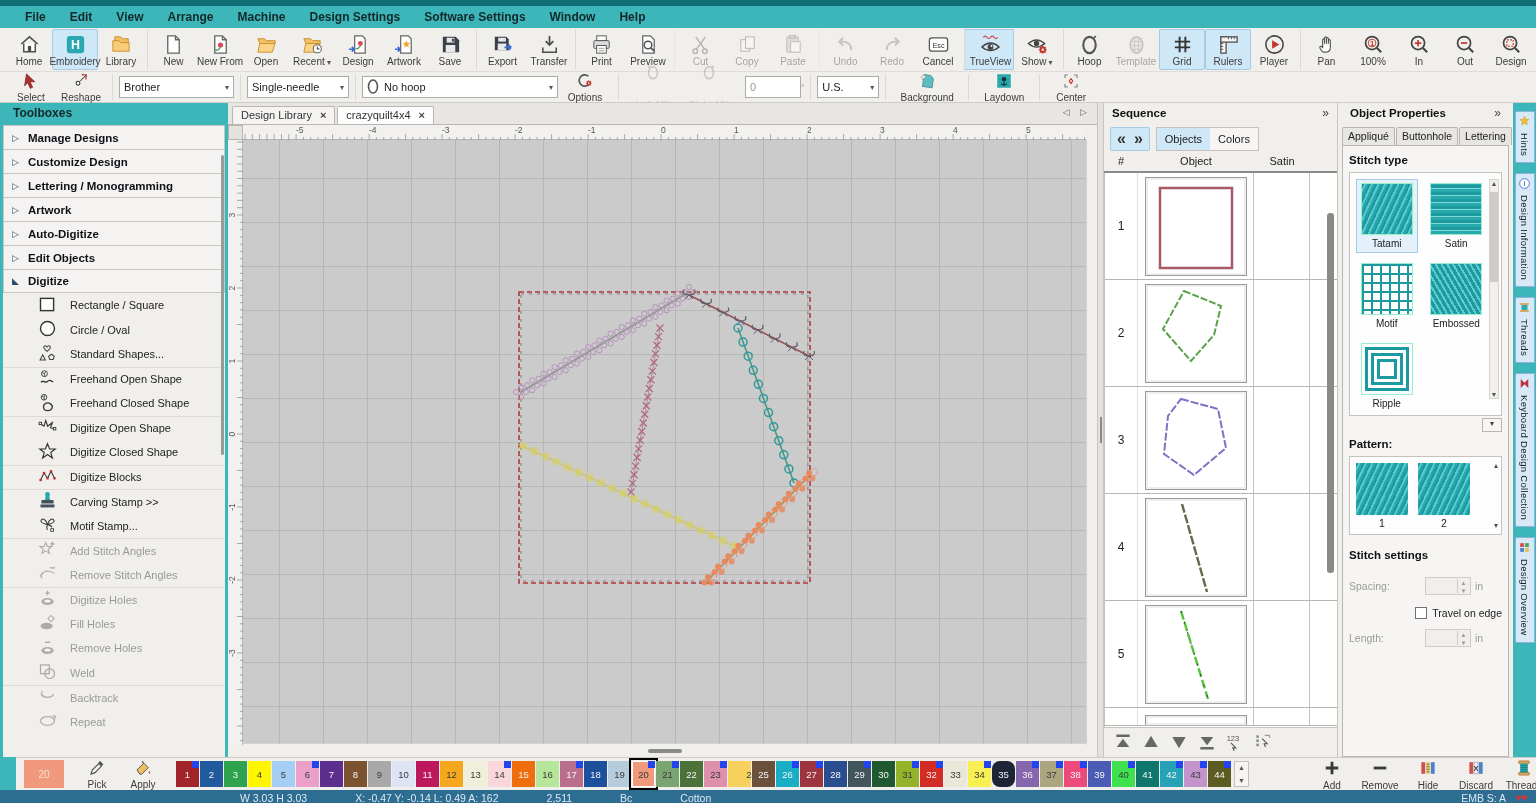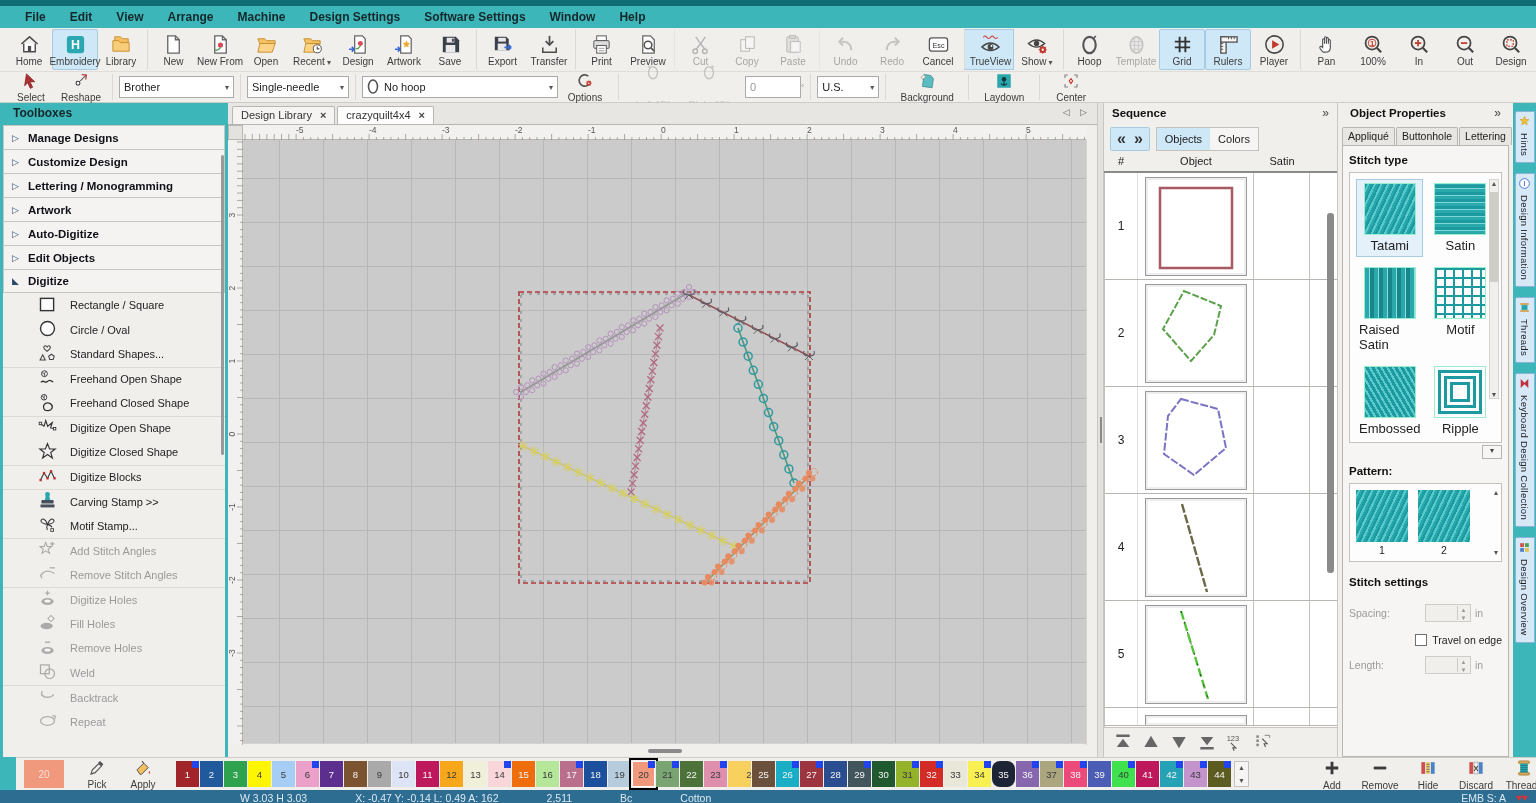--- a/index.html
+++ b/index.html
@@ -107,21 +107,21 @@
   #op-tabs { display:flex; align-items:flex-end; height:22px; font-size:10.5px; color:#222; }
   .op-tab { padding:2px 5px 3px; border:1px solid #b9b6b2; border-bottom:none; background:#e8e6e3; margin-right:1px; border-radius:2px 2px 0 0; white-space:nowrap; }
   .op-tab.active { background:#fdfdfd; }
   #op-body { flex:1; border:1px solid #b9b6b2; background:#f6f5f3; padding:6px 6px; display:flex; flex-direction:column; }
   .op-h { font-weight:bold; font-size:11.5px; color:#111; margin:2px 0 6px; }
   #stitchgrid-wrap { border:1px solid #c5c2be; background:#fdfdfd; position:relative; padding:6px 14px 2px 6px; }
   #stitchgrid { display:grid; grid-template-columns:1fr 1fr; row-gap:6px; column-gap:8px; }
   .sti { display:flex; flex-direction:column; align-items:center; padding:3px 2px; border:1px solid transparent; }
   .sti.selected { background:#e4f0fa; border-color:#a6cbe3; }
   .sti .sw { width:52px; height:52px; border:1px solid #9ec; }
-  .sti .lbl { font-size:13px; color:#222; margin-top:3px; }
+  .sti .lbl { font-size:10px; color:#222; margin-top:3px; }
   .tex-tatami { background:repeating-linear-gradient(115deg,#1d9aa0 0 2px,#59c9cc 2px 4px,#26a8ac 4px 6px); }
   .tex-satin  { background:repeating-linear-gradient(0deg,#2aa9ad 0 3px,#7fd7d8 3px 4px,#1d9aa0 4px 7px); }
   .tex-raised { background:repeating-linear-gradient(90deg,#2aa9ad 0 4px,#8fdcdd 4px 5px,#17878d 5px 9px); }
   .tex-motif  { background:#fdfdfd; background-image:linear-gradient(#1d9aa0 2px, transparent 2px),linear-gradient(90deg,#1d9aa0 2px, transparent 2px); background-size:9px 9px; border-color:#1d9aa0; }
   .tex-emboss { background:repeating-linear-gradient(60deg,#1d9aa0 0 3px,#5ecbce 3px 5px), repeating-linear-gradient(-60deg,rgba(255,255,255,.25) 0 3px, rgba(0,0,0,.08) 3px 6px); }
   .tex-ripple { background:#fdfdfd; box-shadow:inset 0 0 0 3px #fdfdfd, inset 0 0 0 6px #1d9aa0, inset 0 0 0 9px #fdfdfd, inset 0 0 0 12px #1d9aa0, inset 0 0 0 15px #fdfdfd, inset 0 0 0 18px #1d9aa0; border-color:#1d9aa0; }
   #st-sb { position:absolute; right:2px; top:6px; width:10px; height:220px; background:#f0efec; border:1px solid #d5d2cf; }
   #st-sb .thumb { position:absolute; left:0; top:12px; width:8px; height:90px; background:#cfccc8; }
   #st-sb .a { position:absolute; left:0; width:8px; font-size:7px; text-align:center; color:#555; }
   #st-drop { align-self:flex-end; width:20px; height:14px; border:1px solid #b9b6b2; background:#f6f5f3; font-size:8px; text-align:center; color:#444; margin:2px 0 4px; }
@@ -1435,24 +1435,20 @@
 
         <div class="sti selected">
               <div class="sw tex-tatami"></div>
               <div class="lbl">Tatami</div>
             </div>
             <div class="sti">
               <div class="sw tex-satin"></div>
               <div class="lbl">Satin</div>
             </div>
             <div class="sti">
-              <div class="sw tex-raised"></div>
-              <div class="lbl">Raised Satin</div>
-            </div>
-            <div class="sti">
               <div class="sw tex-motif"></div>
               <div class="lbl">Motif</div>
             </div>
             <div class="sti">
               <div class="sw tex-emboss"></div>
               <div class="lbl">Embossed</div>
             </div>
             <div class="sti">
               <div class="sw tex-ripple"></div>
               <div class="lbl">Ripple</div>
@@ -1718,21 +1714,21 @@
         <span class="mk"></span>
       </div>
       <div class="swatch" style="background: rgb(74, 92, 180);">
         <span style="color: rgb(245, 245, 245);">39</span>
 
       </div>
       <div class="swatch marker" style="background: rgb(63, 226, 78);">
         <span style="color: rgb(58, 58, 58);">40</span>
         <span class="mk"></span>
       </div>
-      <div class="swatch" style="background: #be185d; text-align: center;">
+      <div class="swatch" style="background: #0f766e; text-align: center;">
         <span style="color: rgb(245, 245, 245);">41</span>
 
       </div>
       <div class="swatch marker" style="background: rgb(37, 162, 182);">
         <span style="color: rgb(245, 245, 245);">42</span>
         <span class="mk"></span>
       </div>
       <div class="swatch marker" style="background: rgb(195, 147, 203);">
         <span style="color: rgb(58, 58, 58);">43</span>
         <span class="mk"></span>

